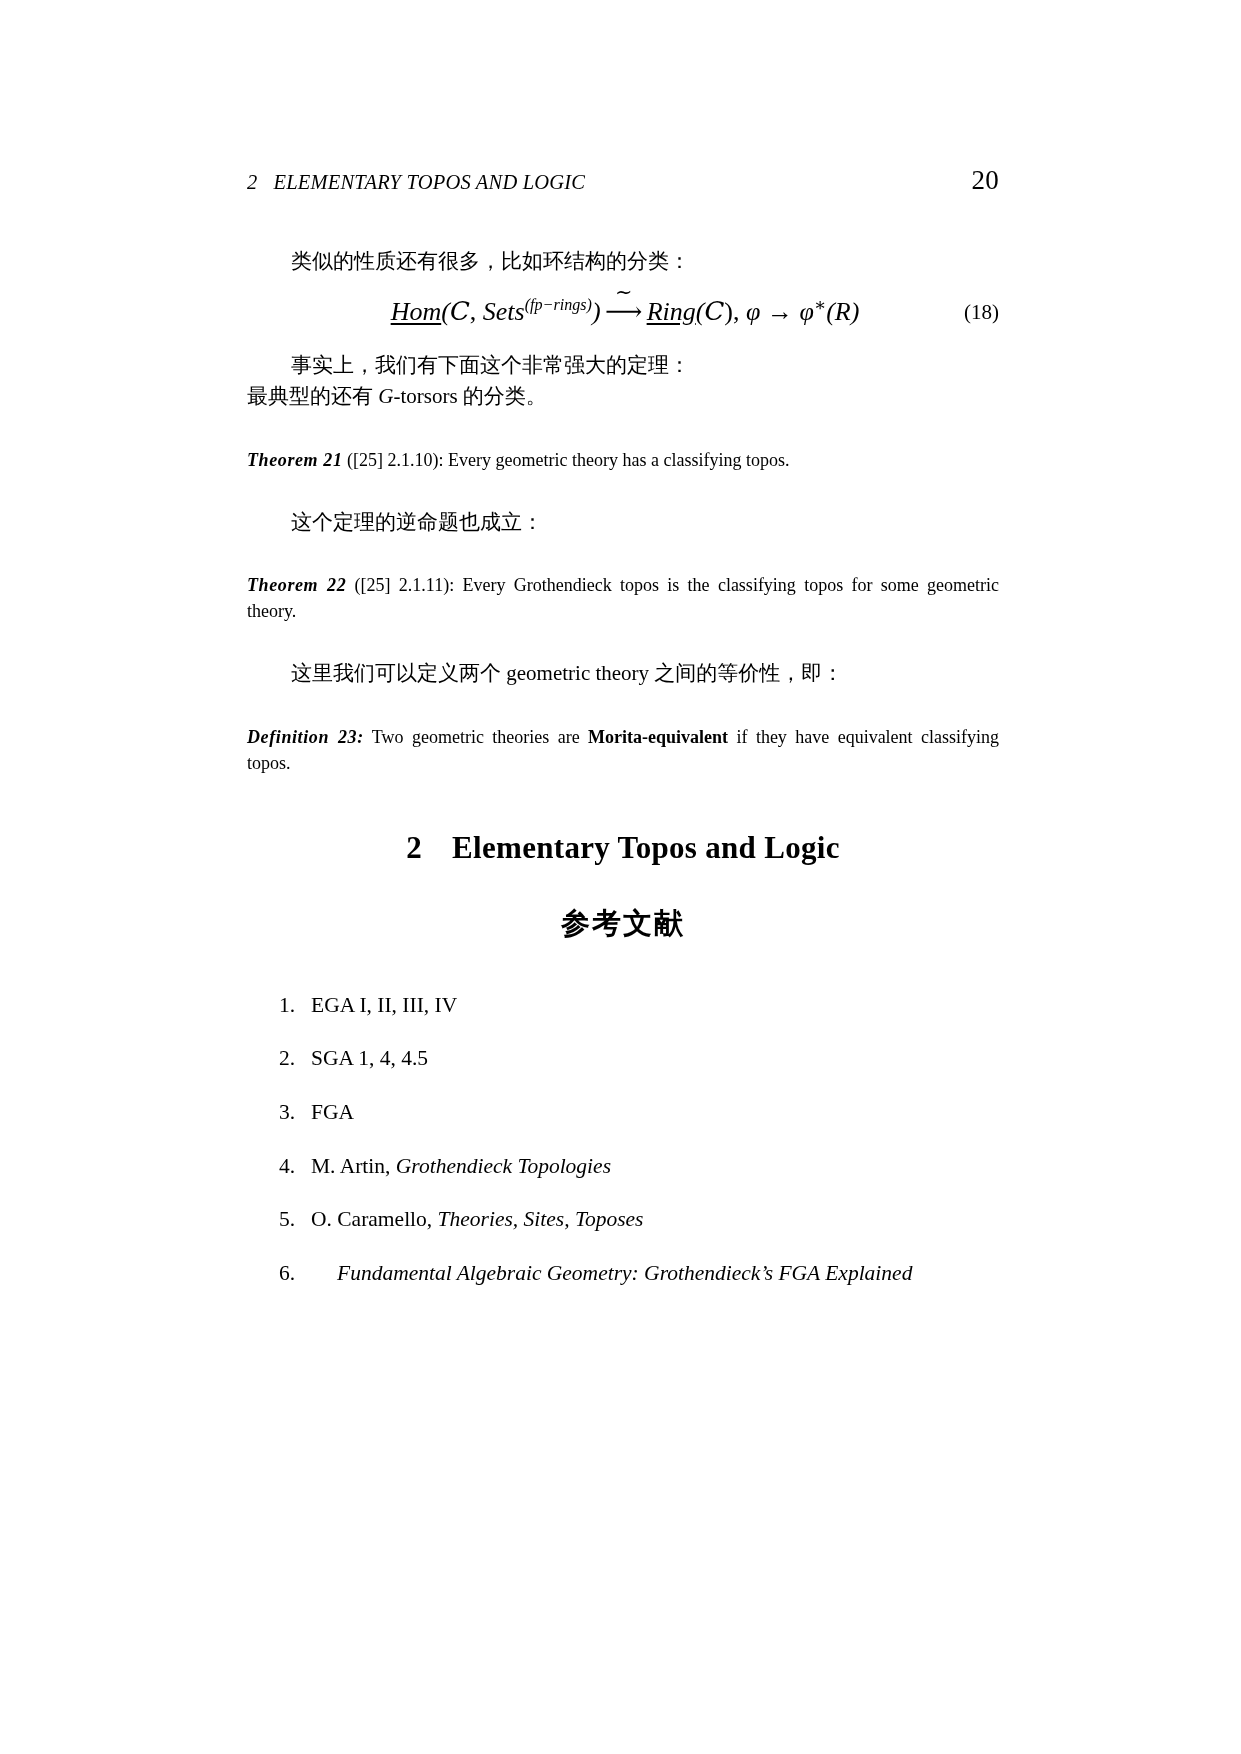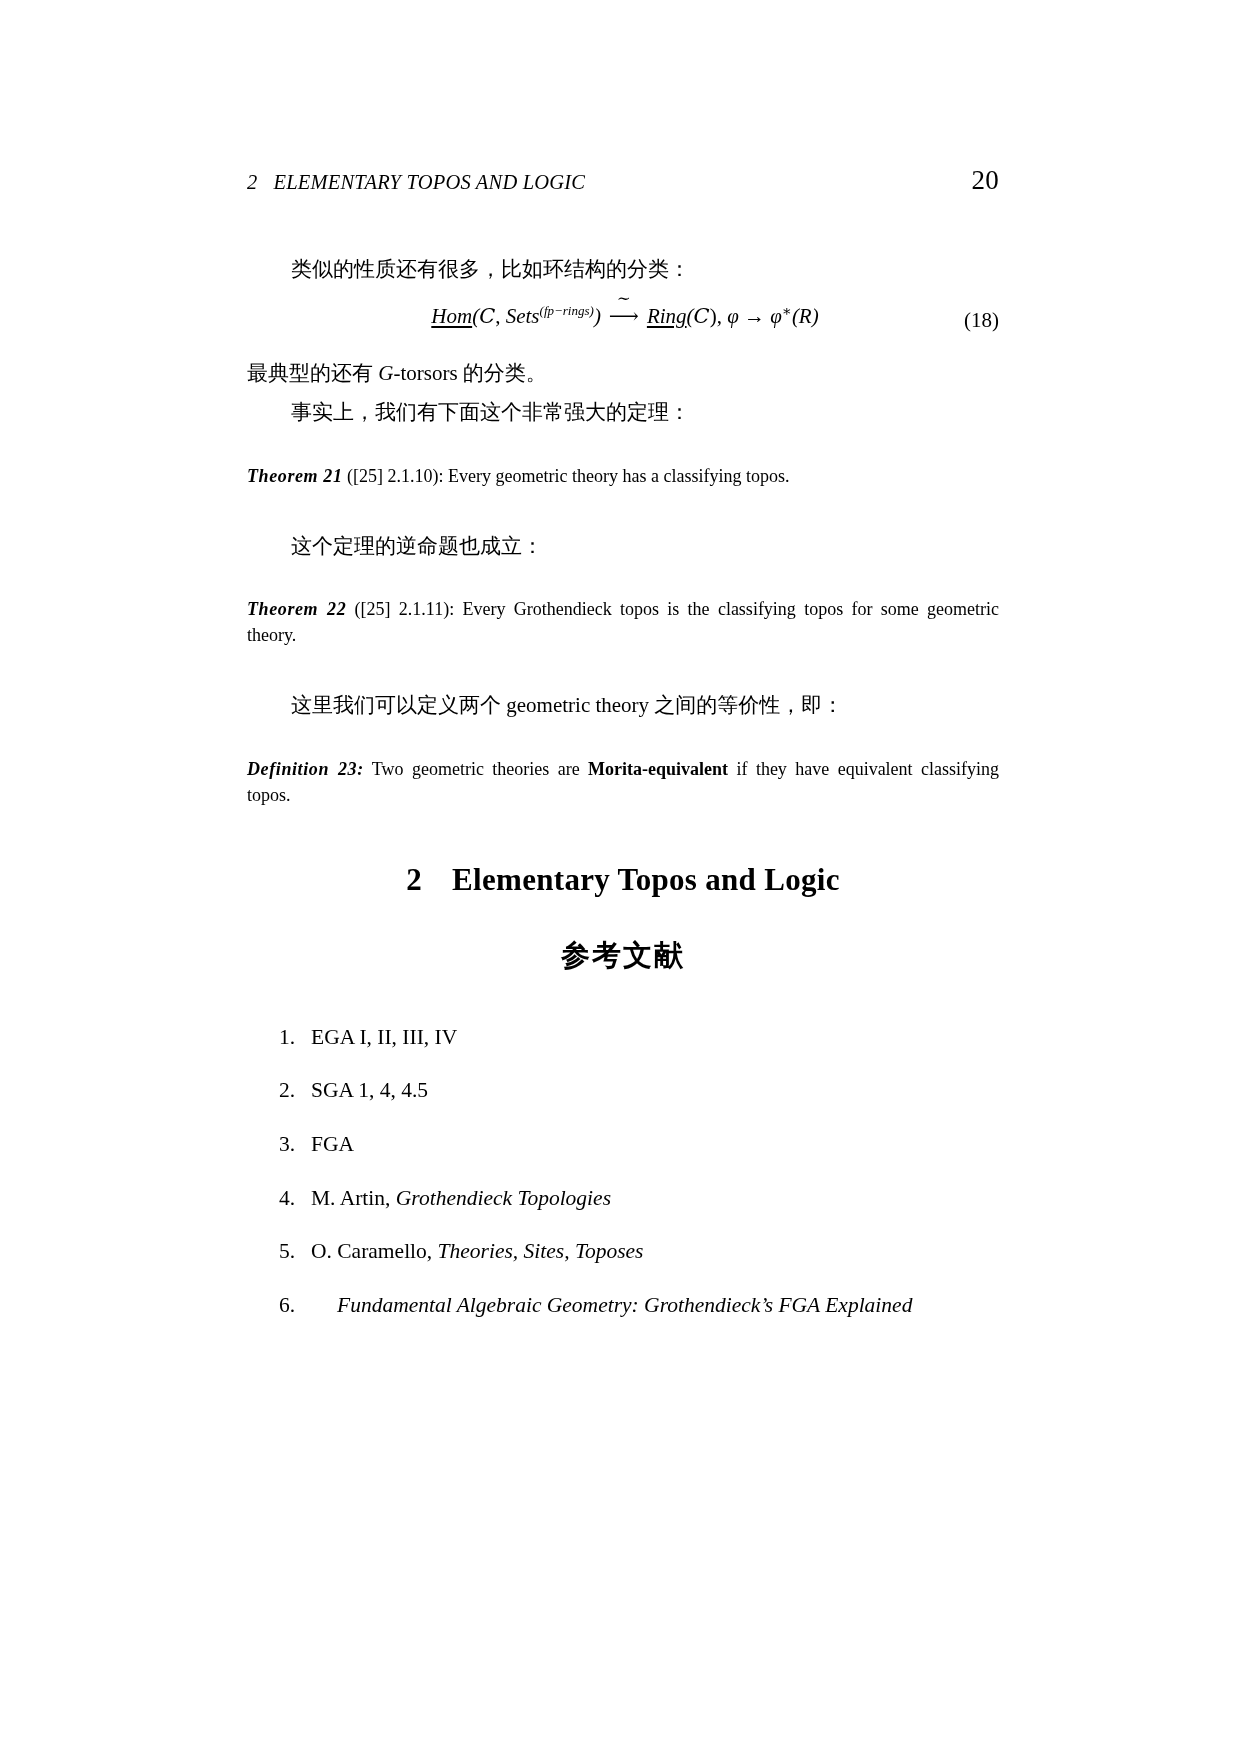--- a/index.html
+++ b/index.html
@@ -48,39 +48,39 @@
     top: 246px;
     width: 752px;
   }
   p {
     margin: 0;
     font-size: 21.5px;
     line-height: 1.42;
     text-align: justify;
     text-justify: inter-word;
   }
-  p.indent { text-indent: 44px; margin-top: 8px; }
+  p.indent { text-indent: 44px; }
   .cn {
     font-family: "Liberation Serif", "DejaVu Serif", serif;
     font-size: 21px;
     line-height: 1.5;
   }
   .gap-l { height: 34px; }
 
   
   .eqn {
     position: relative;
     margin: 16px 0 10px 0;
     height: 46px;
   }
   .eqn-body {
     position: absolute;
     left: 4px; right: 0;
     text-align: center;
-    font-size: 21px;
+    font-size: 26px;
     white-space: nowrap;
   }
   .eqn-no {
     position: absolute;
     right: 0;
     top: 6px;
     font-size: 21px;
   }
   .mi { font-style: italic; }
   .cal {
@@ -181,23 +181,23 @@
 
     <p class="cn indent">类似的性质还有很多，比如环结构的分类：</p>
 
     <div class="eqn">
       <div class="eqn-body">
         <span class="mi uline">Hom</span><span class="mi">(</span><span class="cal">C</span><span>, </span><span class="mi">Sets</span><sup class="sm">(fp−rings)</sup><span class="mi">)</span><span class="arrow-tilde"><span class="tld">∼</span><span>⟶</span></span><span class="mi uline">Ring</span><span class="mi">(</span><span class="cal">C</span><span>), </span><span class="mi">φ</span><span> → </span><span class="mi">φ</span><sup class="star">∗</sup><span class="mi">(R)</span>
       </div>
       <div class="eqn-no">(18)</div>
     </div>
 
+    <p class="cn indent">事实上，我们有下面这个非常强大的定理：</p>
+
     <p class="cn"><span>最典型的还有 </span><span class="ital">G</span><span>-torsors 的分类。</span></p>
-
-    <p class="cn indent">事实上，我们有下面这个非常强大的定理：</p>
 
     <div class="gap-l"></div>
 
     <p class="thm"><span class="thm-head">Theorem 21</span><span> ([25] 2.1.10): </span><span>Every geometric theory has a classifying topos.</span></p>
 
     <div class="gap-l"></div>
 
     <p class="cn indent">这个定理的逆命题也成立：</p>
 
     <div class="gap-l"></div>

